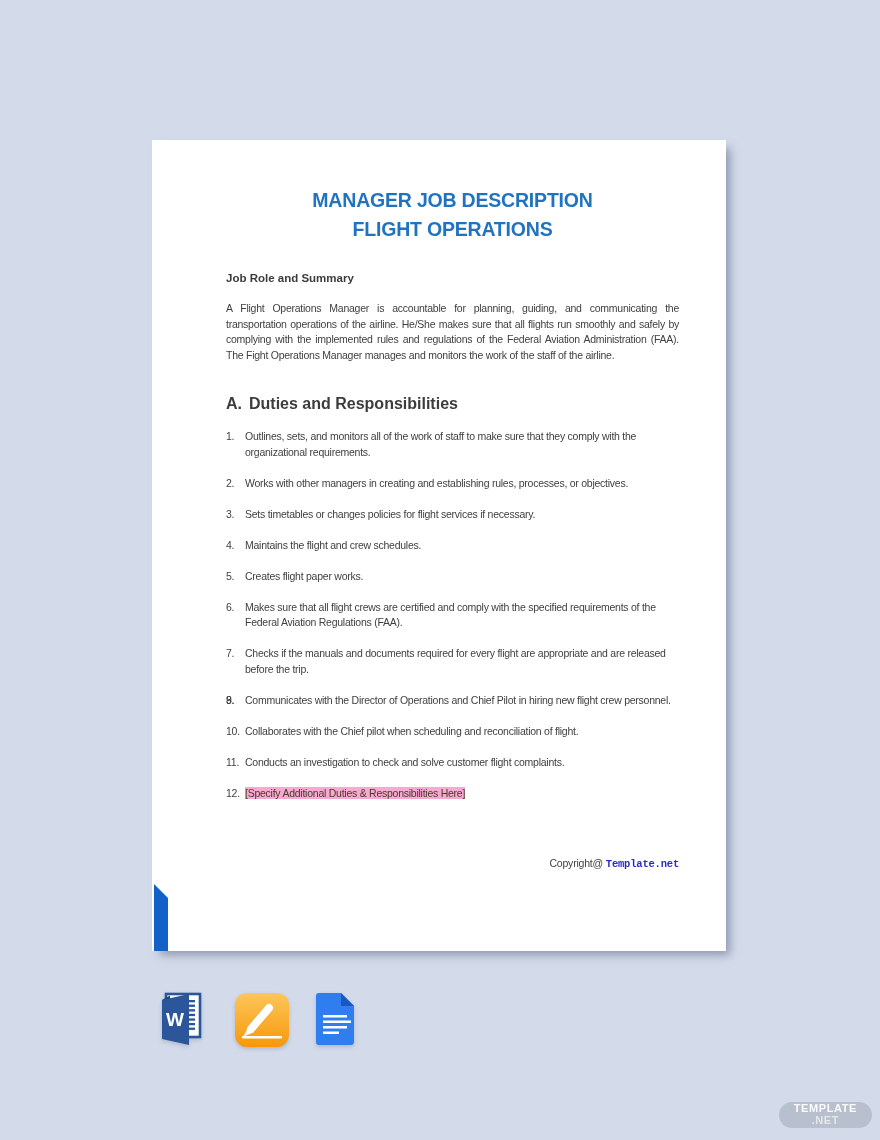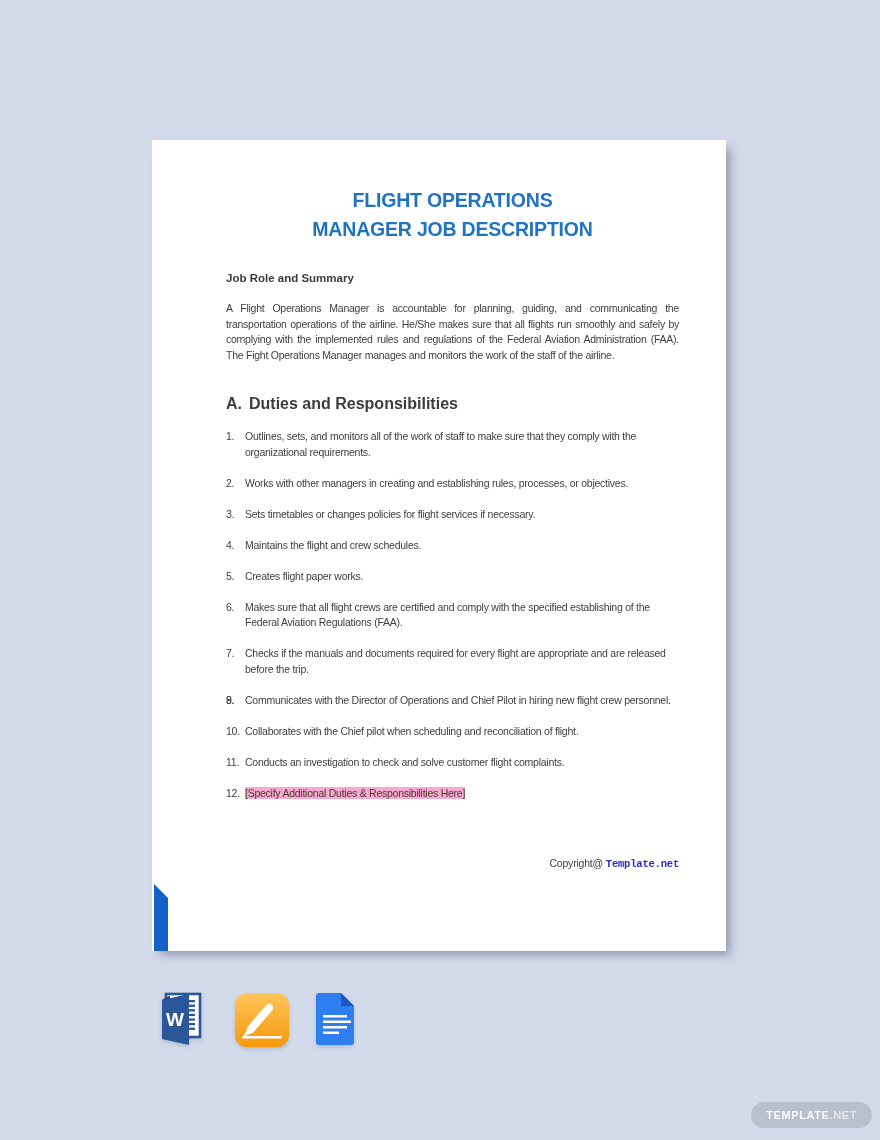--- a/index.html
+++ b/index.html
@@ -54,51 +54,52 @@
   }
   .icon-word  { left:150px; }
   .icon-pages { left:234px; }
   .icon-docs  { left:306px; }
   .badge {
     position:absolute; right:8px; top:1102px; height:26px; padding:0 15px;
     border-radius:13px; background:#b9c0cd;
     display:flex; align-items:center;
     font-size:11px; font-weight:bold; letter-spacing:0.6px;
     color:rgba(255,255,255,0.92);
+    flex-direction:column;
   }
   .badge .tld { opacity:0.65; }
 </style>
 </head>
 <body>
 
 <div class="canvas">
 
   <div class="page">
     <div class="page-inner">
 
       <div class="doc-title">
+        <div>MANAGER JOB DESCRIPTION</div>
         <div>FLIGHT OPERATIONS</div>
-        <div>MANAGER JOB DESCRIPTION</div>
       </div>
 
       <div class="sec-heading">Job Role and Summary</div>
 
       <div class="summary">A Flight Operations Manager is accountable for planning, guiding, and communicating the transportation operations of the airline. He/She makes sure that all flights run smoothly and safely by complying with the implemented rules and regulations of the Federal Aviation Administration (FAA). The Fight Operations Manager manages and monitors the work of the staff of the airline.</div>
 
       <div class="duties-heading">
         <span class="label">A.</span><span>Duties and Responsibilities</span>
       </div>
 
       <div class="duties-list">
           <div class="duty"><span class="duty-num">1.</span><span class="duty-text">Outlines, sets, and monitors all of the work of staff to make sure that they comply with the organizational requirements.</span></div>
           <div class="duty"><span class="duty-num">2.</span><span class="duty-text">Works with other managers in creating and establishing rules, processes, or objectives.</span></div>
           <div class="duty"><span class="duty-num">3.</span><span class="duty-text">Sets timetables or changes policies for flight services if necessary.</span></div>
           <div class="duty"><span class="duty-num">4.</span><span class="duty-text">Maintains the flight and crew schedules.</span></div>
           <div class="duty"><span class="duty-num">5.</span><span class="duty-text">Creates flight paper works.</span></div>
-          <div class="duty"><span class="duty-num">6.</span><span class="duty-text">Makes sure that all flight crews are certified and comply with the specified establishing of the Federal Aviation Regulations (FAA).</span></div>
+          <div class="duty"><span class="duty-num">6.</span><span class="duty-text">Makes sure that all flight crews are certified and comply with the specified requirements of the Federal Aviation Regulations (FAA).</span></div>
           <div class="duty"><span class="duty-num">7.</span><span class="duty-text">Checks if the manuals and documents required for every flight are appropriate and are released before the trip.</span></div>
           <div class="duty"><span class="duty-num">8.</span></div>
           <div class="duty"><span class="duty-num">9.</span><span class="duty-text">Communicates with the Director of Operations and Chief Pilot in hiring new flight crew personnel.</span></div>
           <div class="duty"><span class="duty-num">10.</span><span class="duty-text">Collaborates with the Chief pilot when scheduling and reconciliation of flight.</span></div>
           <div class="duty"><span class="duty-num">11.</span><span class="duty-text">Conducts an investigation to check and solve customer flight complaints.</span></div>
           <div class="duty"><span class="duty-num">12.</span><span class="duty-text hl">[Specify Additional Duties &amp; Responsibilities Here]</span></div>
         </div>
 
       <div class="copyright">
         <span>Copyright@</span>

